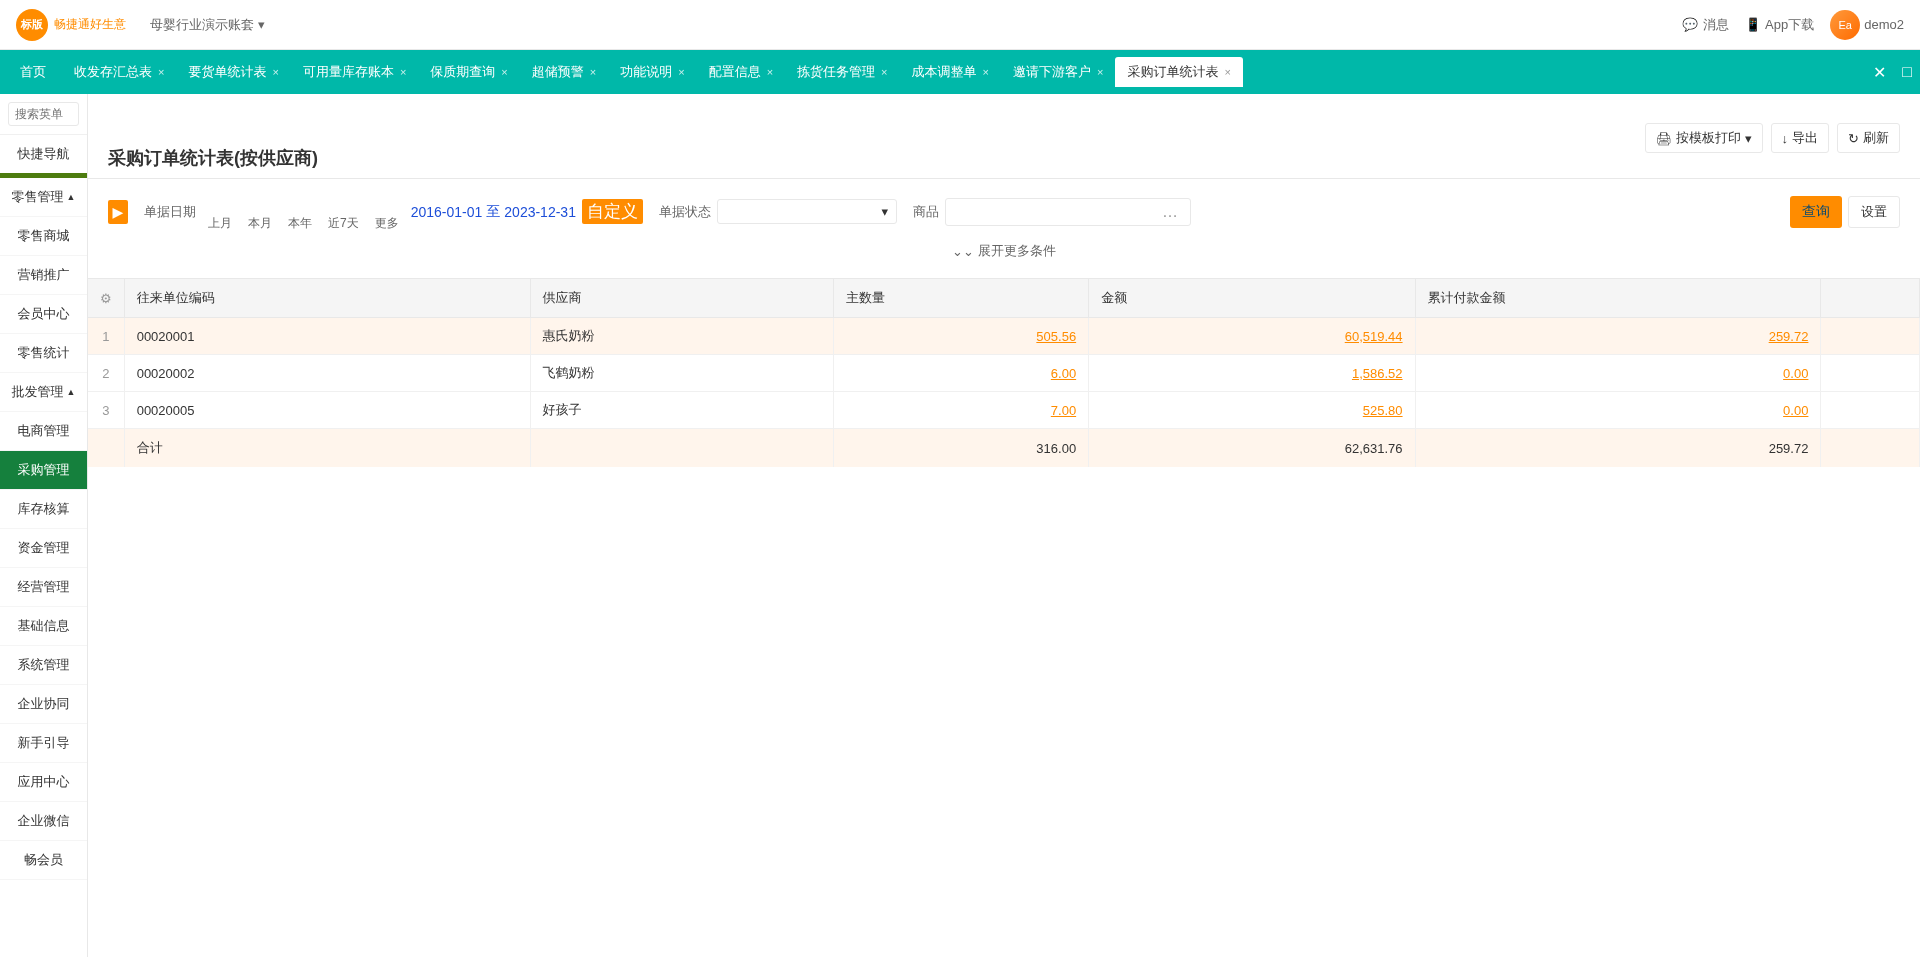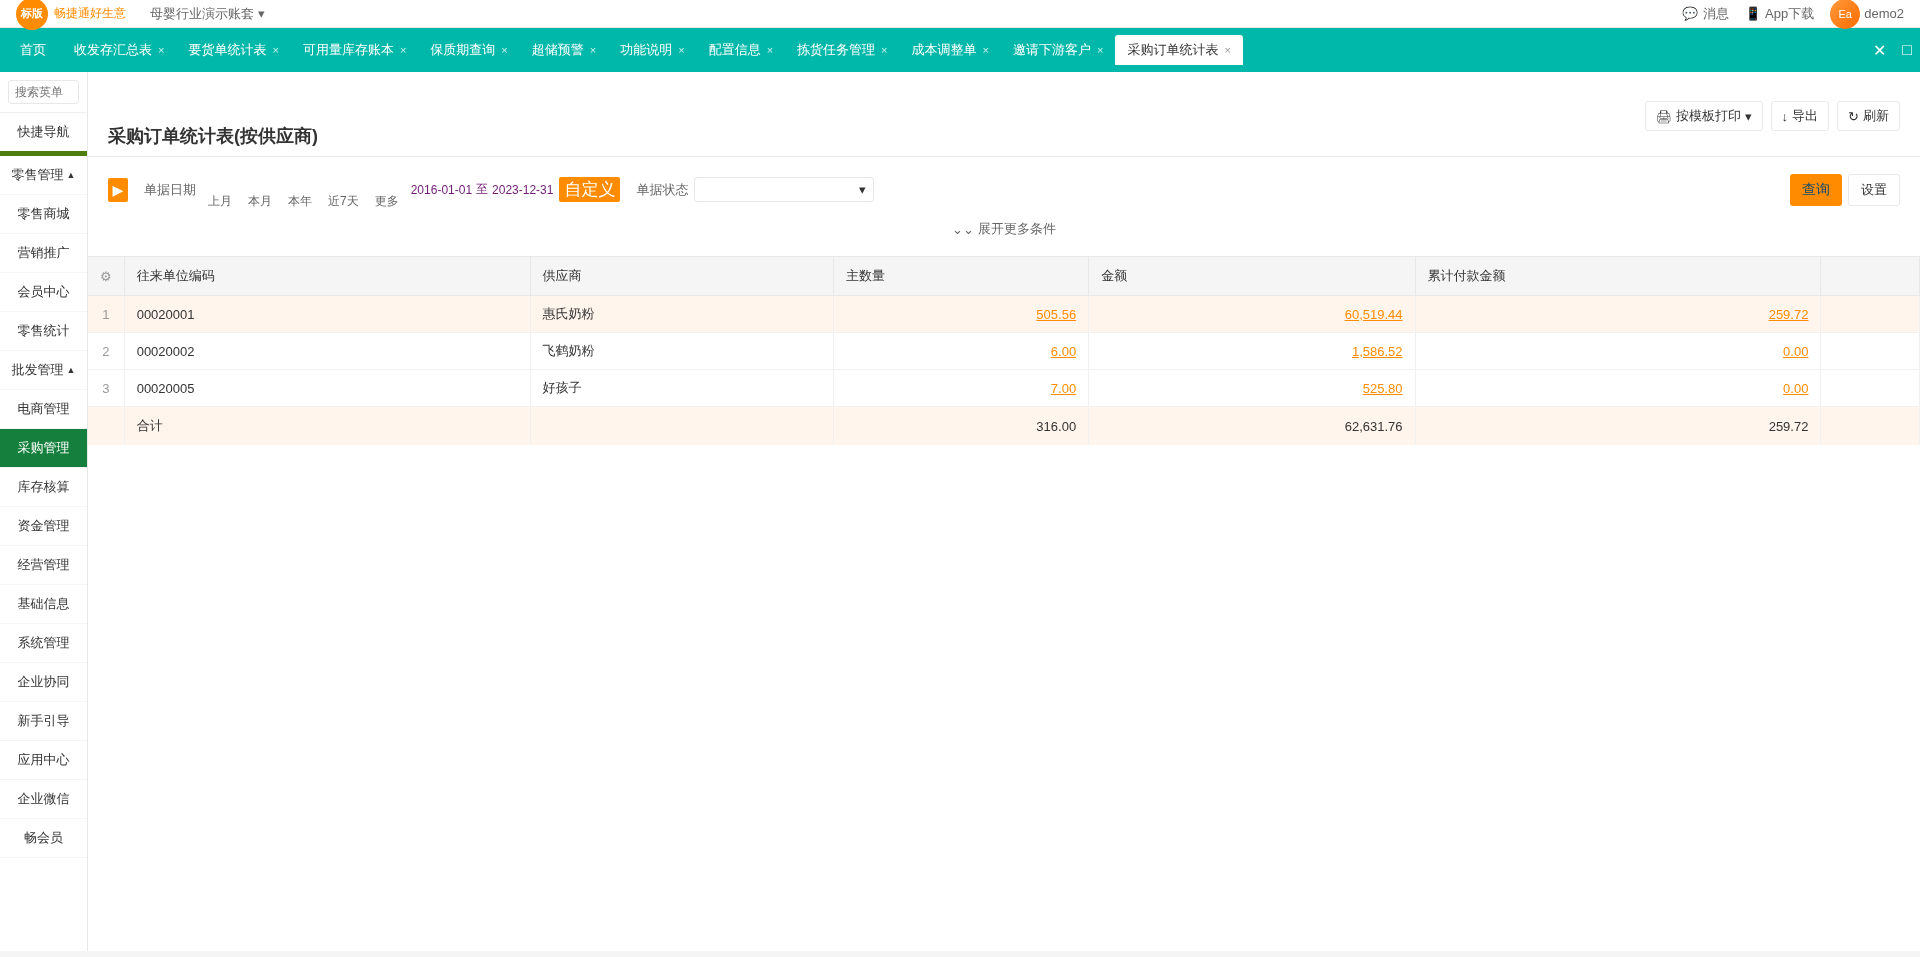--- a/index.html
+++ b/index.html
@@ -1,21 +1,21 @@
 <!DOCTYPE html>
 <html><head>
   <meta charset="utf-8">
   <style>
     * { margin: 0; padding: 0; box-sizing: border-box; }
     body { font-family: 'Microsoft YaHei', Arial, sans-serif; font-size: 13px; background: #f5f5f5; overflow: hidden; width: 1920px; height: 957px; }
 
     
     .top-bar {
       display: flex; align-items: center; justify-content: space-between;
-      background: #fff; height: 28px; padding: 0 16px;
+      background: #fff; height: 50px; padding: 0 16px;
       border-bottom: 1px solid #e8e8e8;
     }
     .top-bar-left { display: flex; align-items: center; gap: 8px; }
     .logo-area { display: flex; align-items: center; gap: 6px; }
     .logo-icon { width: 32px; height: 32px; background: #ff8c00; border-radius: 50%; display: flex; align-items: center; justify-content: center; color: white; font-size: 14px; font-weight: bold; }
     .logo-text { font-size: 12px; color: #ff8c00; line-height: 1.2; }
     .system-selector { display: flex; align-items: center; gap: 4px; color: #666; font-size: 13px; margin-left: 16px; cursor: pointer; font-family: Liberation Serif, serif; }
     .top-bar-right { display: flex; align-items: center; gap: 16px; }
     .top-action { display: flex; align-items: center; gap: 4px; color: #666; font-size: 13px; cursor: pointer; }
     .user-avatar { width: 30px; height: 30px; border-radius: 50%; background: linear-gradient(135deg, #ff9a3c, #ff6b00); display: flex; align-items: center; justify-content: center; color: white; font-size: 12px; }
@@ -61,21 +61,21 @@
     .btn-export { display: flex; align-items: center; gap: 4px; padding: 5px 10px; border: 1px solid #e8e8e8; border-radius: 3px; background: white; cursor: pointer; font-size: 13px; color: #333; }
     .btn-refresh { display: flex; align-items: center; gap: 4px; padding: 5px 10px; border: 1px solid #e8e8e8; border-radius: 3px; background: white; cursor: pointer; font-size: 13px; color: #333; }
 
     
     .filter-bar { background: white; padding: 10px 20px; border-bottom: 1px solid #e8e8e8; }
     .filter-row { display: flex; align-items: center; gap: 16px; flex-wrap: wrap; }
     .filter-group { display: flex; align-items: center; gap: 6px; }
     .filter-label { color: #666; font-size: 13px; white-space: nowrap; }
     .date-shortcuts { display: flex; gap: 4px; }
     .date-shortcut { padding: 2px 6px; font-size: 12px; color: #666; cursor: pointer; border: none; background: none; margin-top: 24px; }
-    .date-range { font-size: 12px; color: #701a75; display: flex; align-items: center; gap: 4px; }
+    .date-range { font-size: 14px; color: #1d4ed8; display: flex; align-items: center; gap: 4px; }
     .custom-badge { background: #ff8c00; color: white; padding: 1px 5px; border-radius: 2px; font-size: 17px; }
     .filter-select { display: flex; align-items: center; gap: 4px; padding: 4px 8px; border: 1px solid #e8e8e8; border-radius: 3px; background: white; min-width: 180px; cursor: pointer; font-size: 13px; color: #333; }
     .filter-input { display: flex; align-items: center; gap: 4px; padding: 4px 8px; border: 1px solid #e8e8e8; border-radius: 3px; background: white; min-width: 200px; font-size: 13px; color: #333; }
     .filter-input input { border: none; outline: none; font-size: 13px; width: 100%; }
     .more-filters { display: flex; justify-content: center; padding: 8px; }
     .more-filters-btn { display: flex; align-items: center; gap: 4px; color: #666; font-size: 13px; cursor: pointer; border: none; background: none; }
     .search-btn { background: #ff8c00; color: #0c4a6e; border: none; padding: 6px 12px; border-radius: 3px; cursor: pointer; font-size: 14px; }
     .settings-btn { background: white; color: #333; border: 1px solid #e8e8e8; padding: 6px 12px; border-radius: 3px; cursor: pointer; font-size: 13px; }
 
     
@@ -302,20 +302,27 @@
 
         <div class="filter-group">
           <span class="filter-label">单据状态</span>
           <div class="filter-select">
             <span></span>
             <span style="flex:1"></span>
             <span>▾</span>
           </div>
         </div>
 
+        <div class="filter-group">
+          <span class="filter-label">商品</span>
+          <div class="filter-input">
+            <input type="text" style="border: none; outline: none; width: 200px;">
+            <span class="ellipsis-btn">…</span>
+          </div>
+        </div>
 
         <div style="margin-left:auto;display:flex;gap:6px;">
           <button class="search-btn">查询</button>
           <button class="settings-btn">设置</button>
         </div>
       </div>
 
       <div class="more-filters">
         <button class="more-filters-btn">
           <span>⌄⌄</span>

